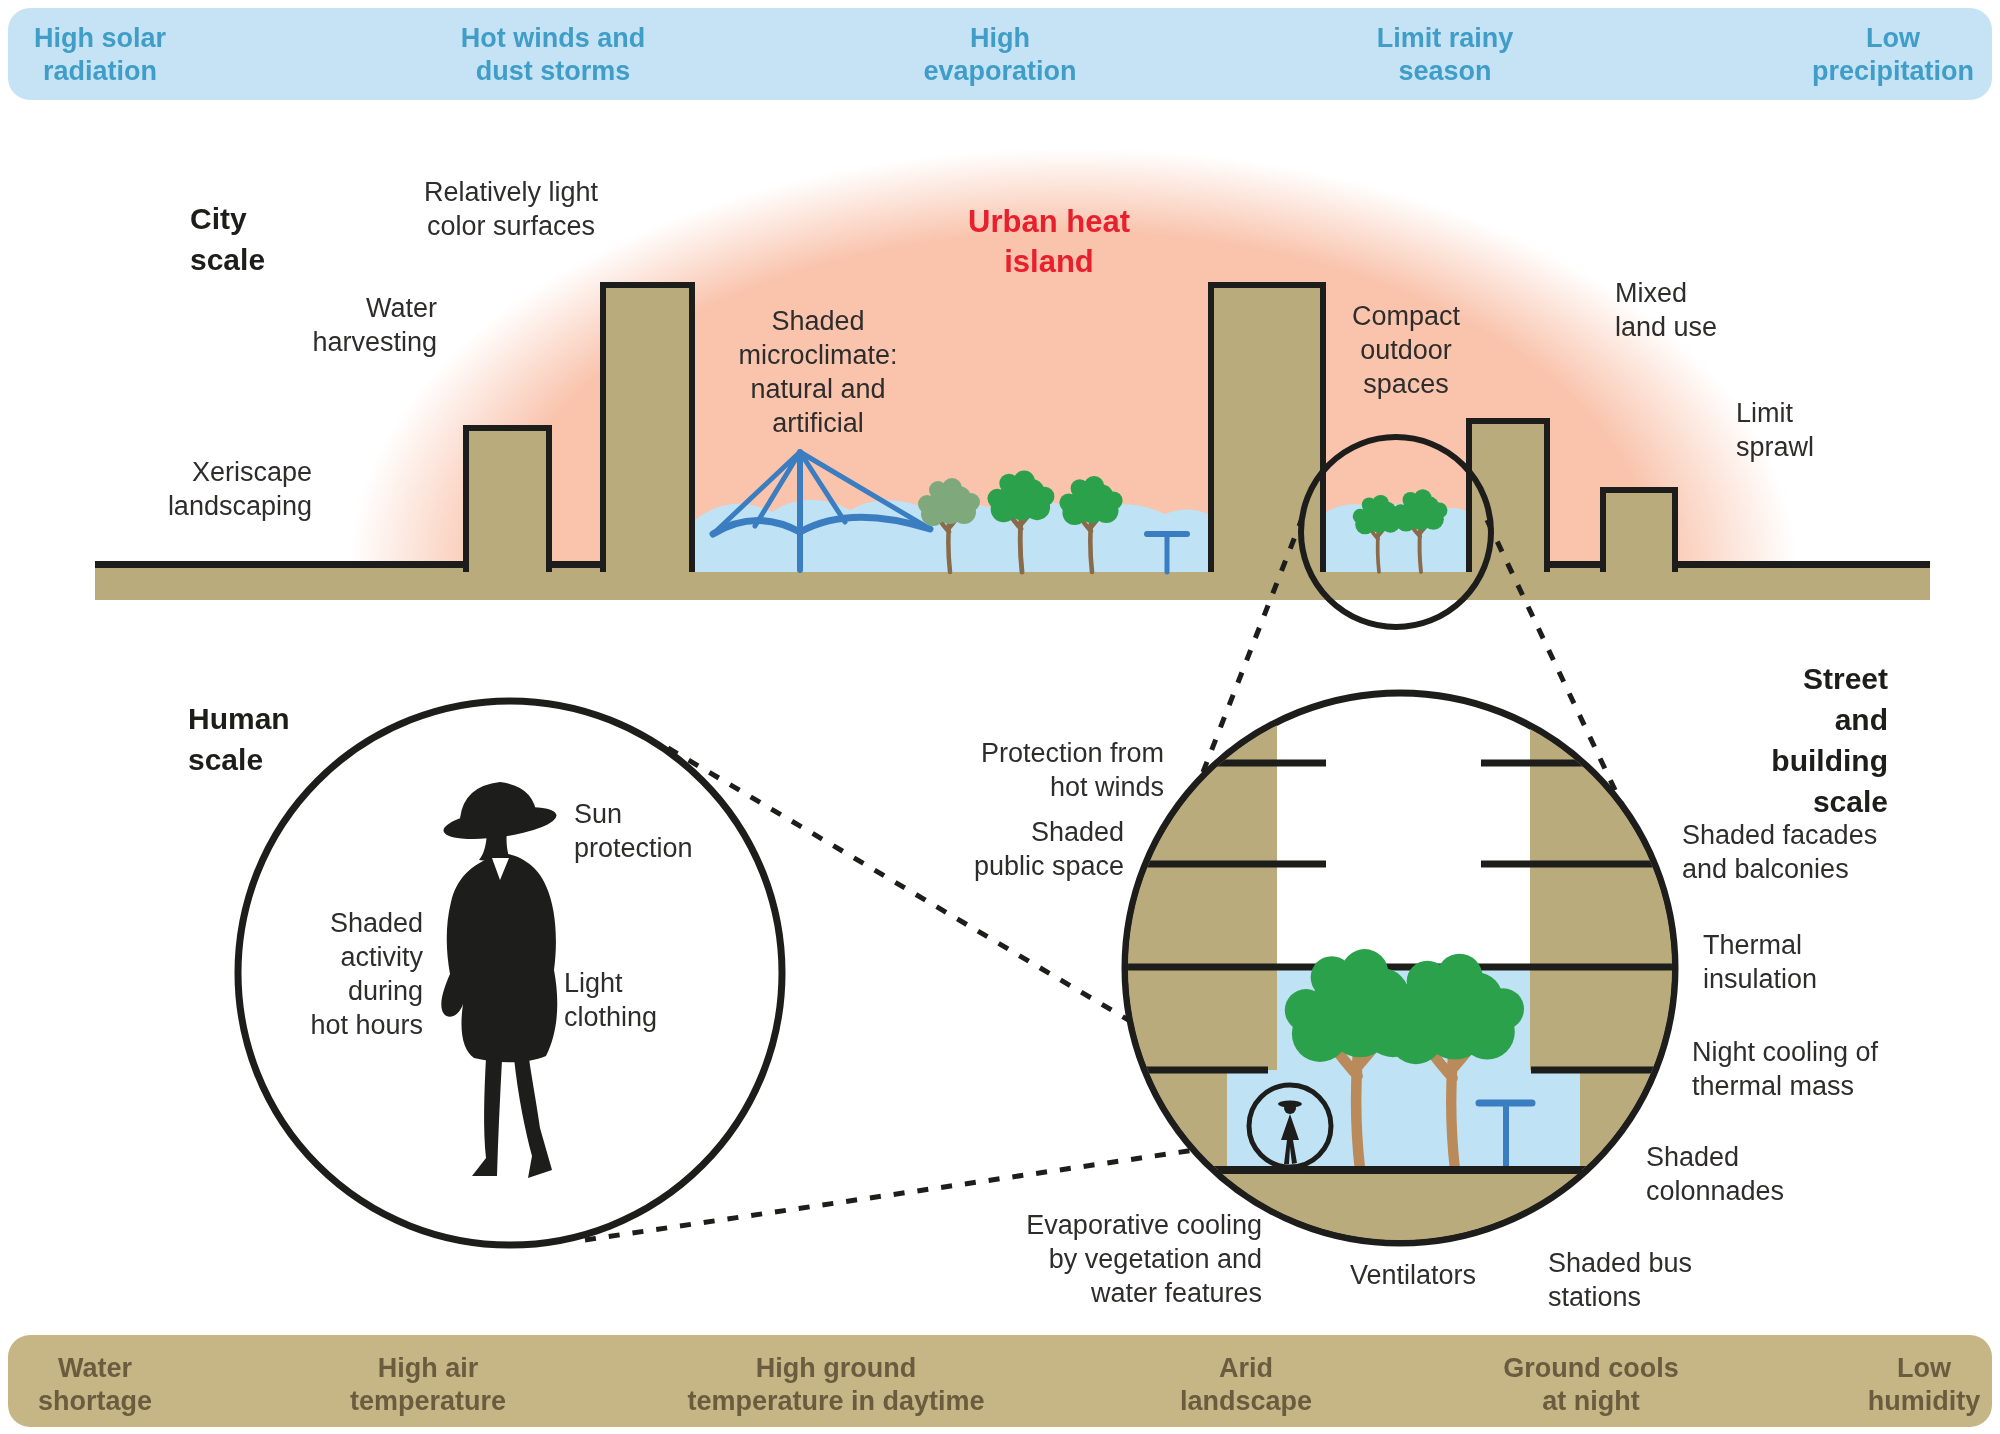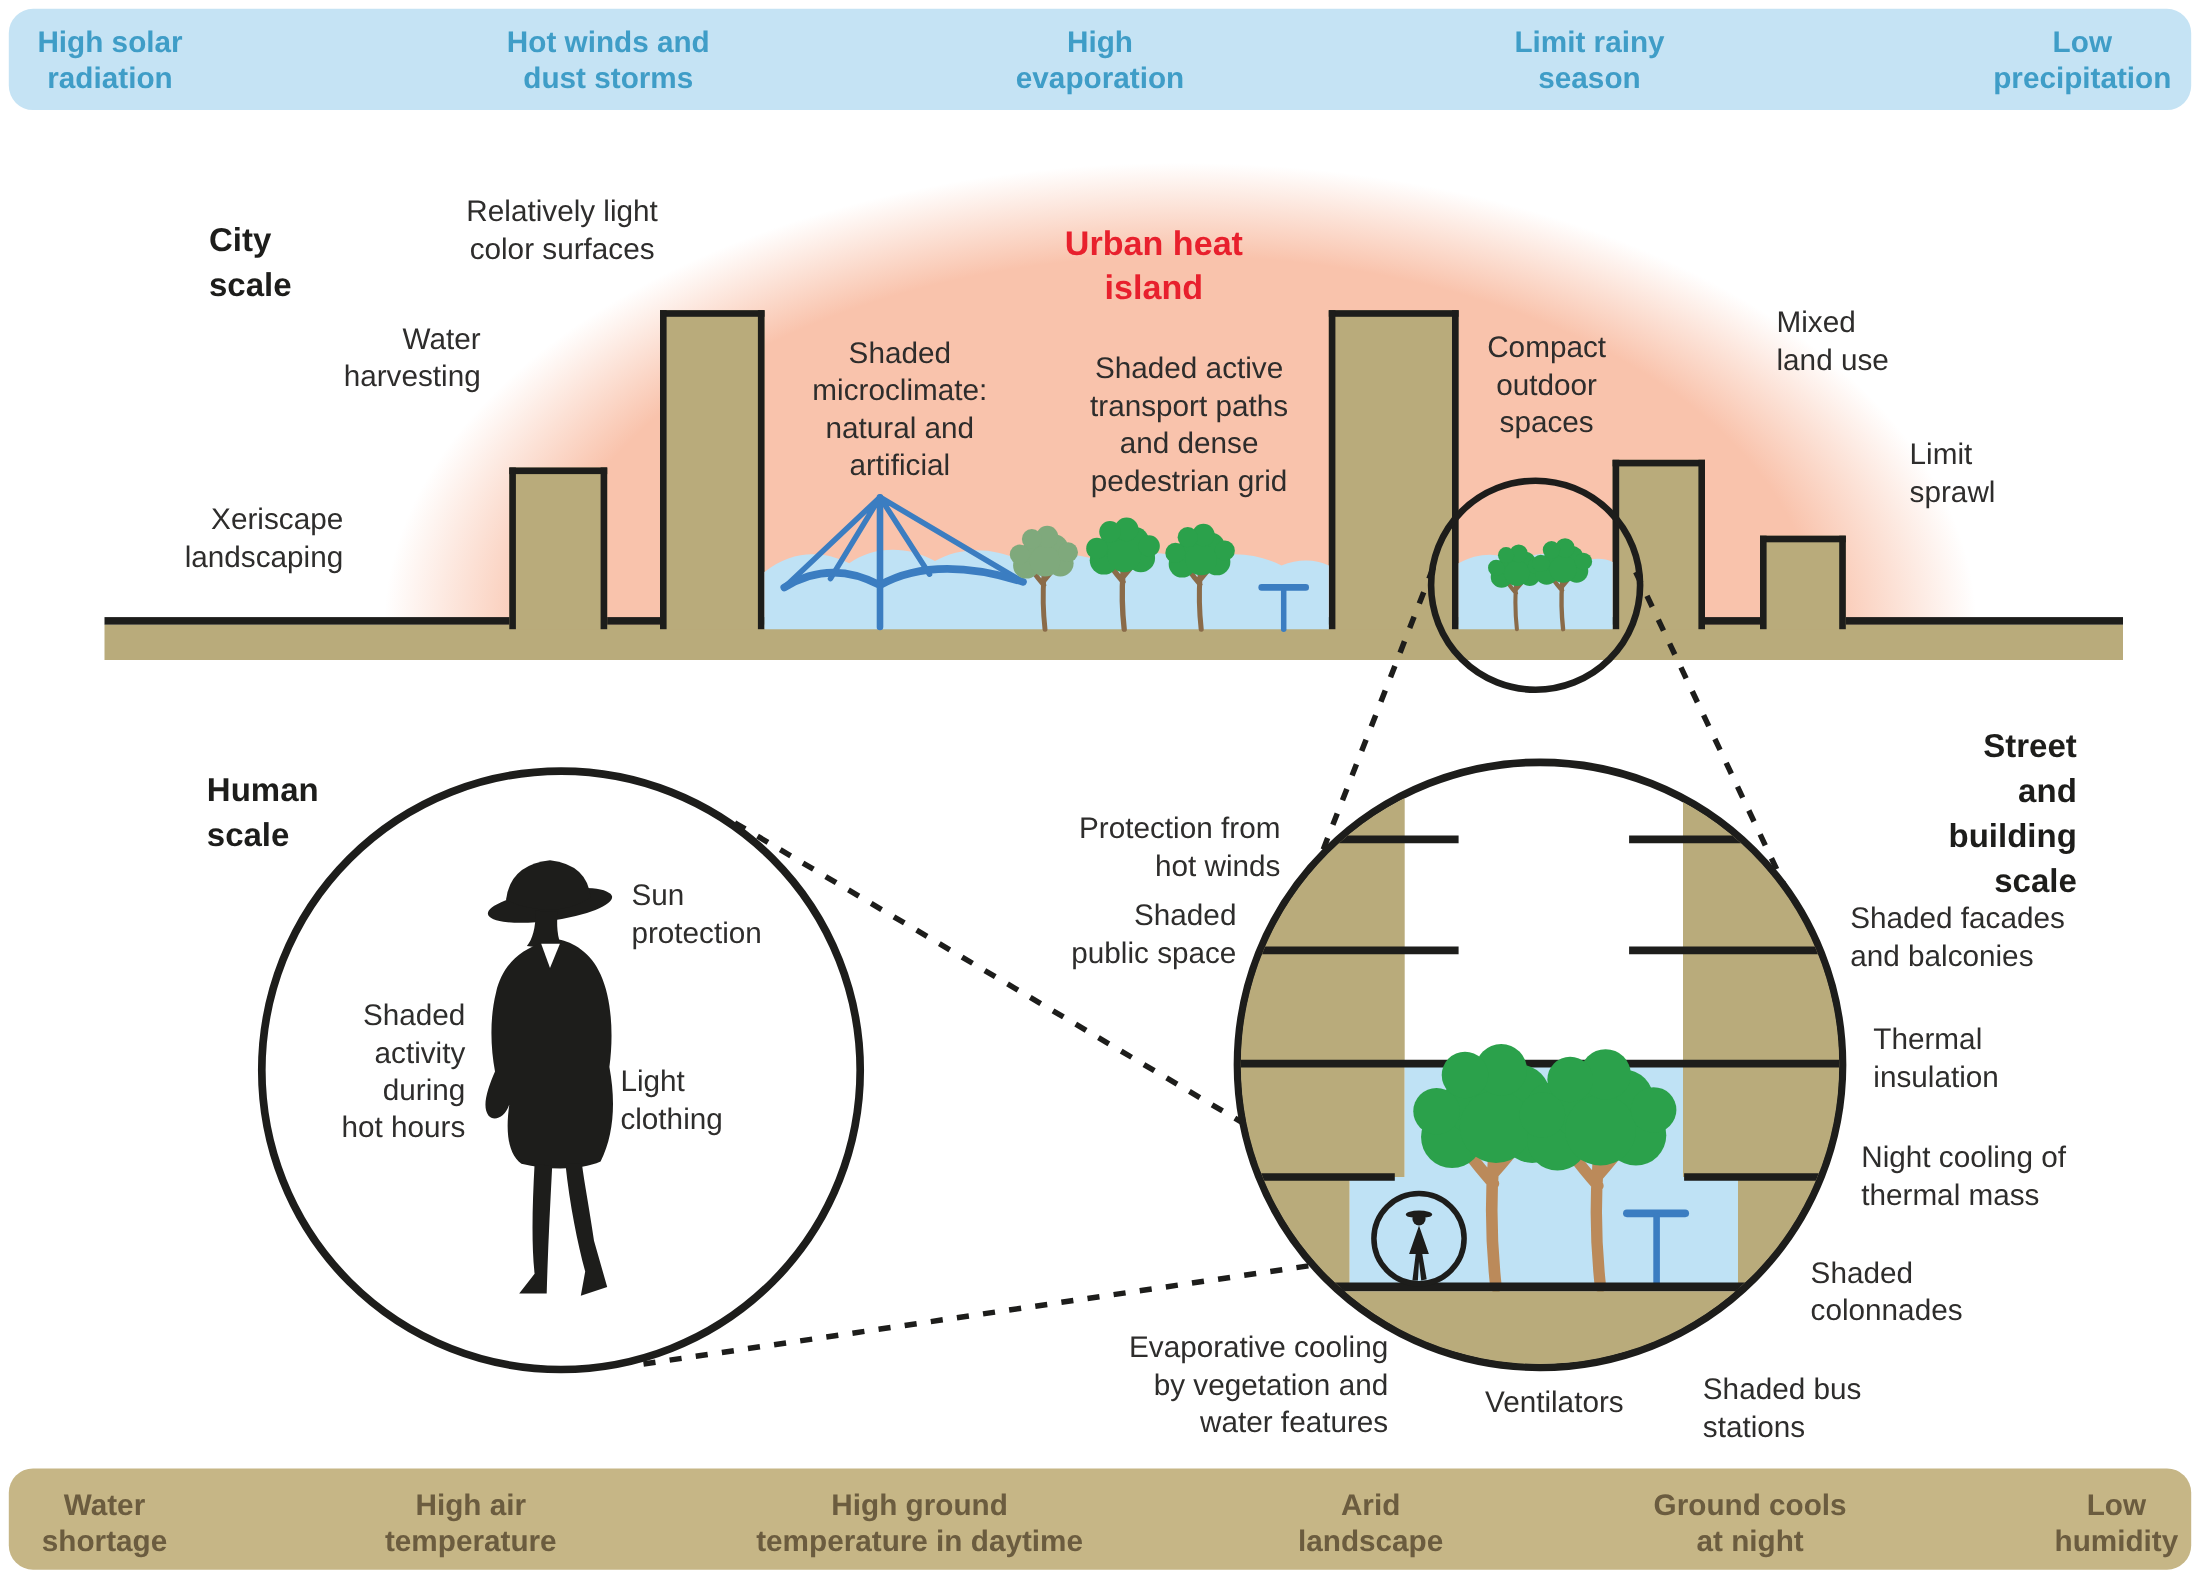--- a/index.html
+++ b/index.html
@@ -175,24 +175,20 @@
   <div class="lbl c" style="left:511px;top:175px;">Relatively light
 color surfaces</div>
   <div class="lbl r" style="left:437px;top:291px;">Water
 harvesting</div>
   <div class="lbl r" style="left:312px;top:455px;">Xeriscape
 landscaping</div>
   <div class="lbl c" style="left:818px;top:304px;">Shaded
 microclimate:
 natural and
 artificial</div>
-  <div class="lbl c" style="left:1081px;top:318px;">Shaded active
-transport paths
-and dense
-pedestrian grid</div>
   <div class="lbl c" style="left:1406px;top:299px;">Compact
 outdoor
 spaces</div>
   <div class="lbl" style="left:1615px;top:276px;">Mixed
 land use</div>
   <div class="lbl" style="left:1736px;top:396px;">Limit
 sprawl</div>
 
   <div class="title" style="left:188px;top:698px;">Human
 scale</div>

